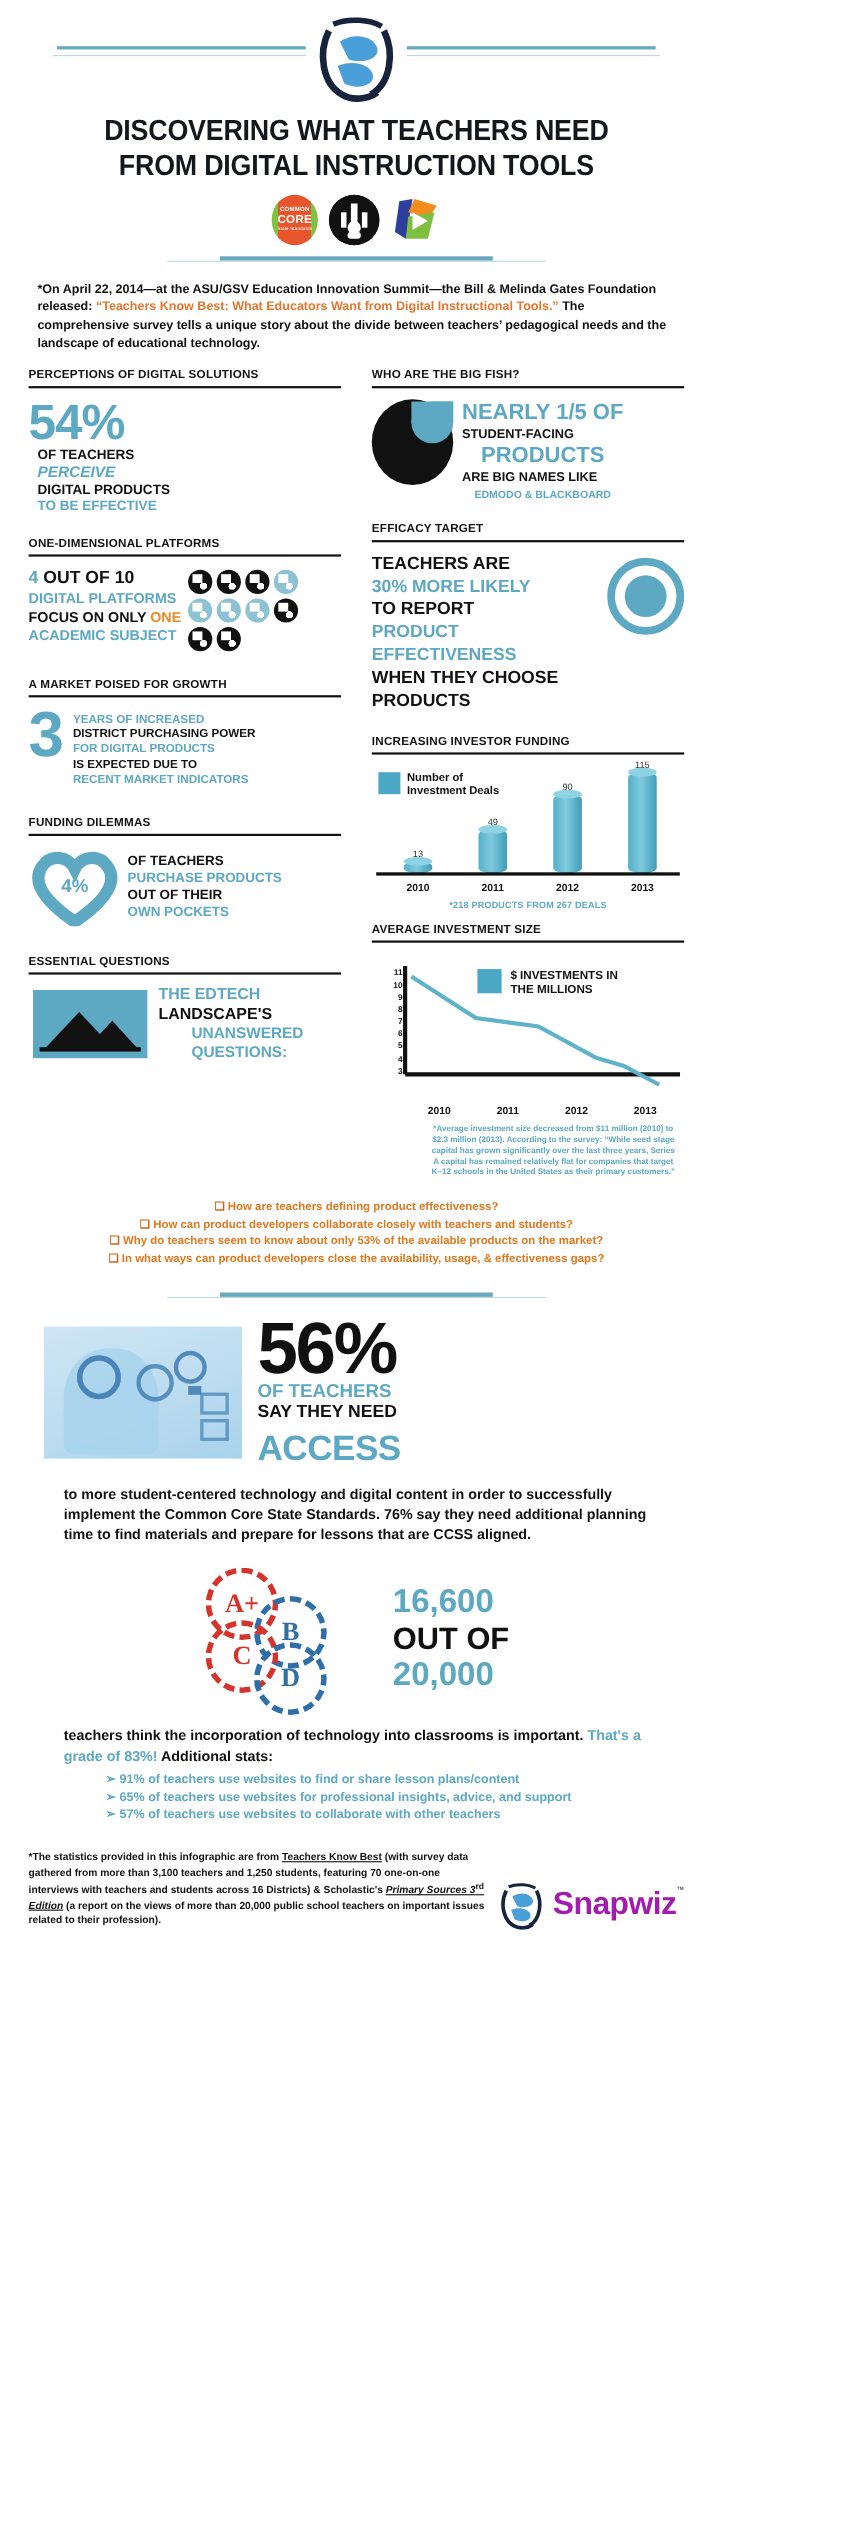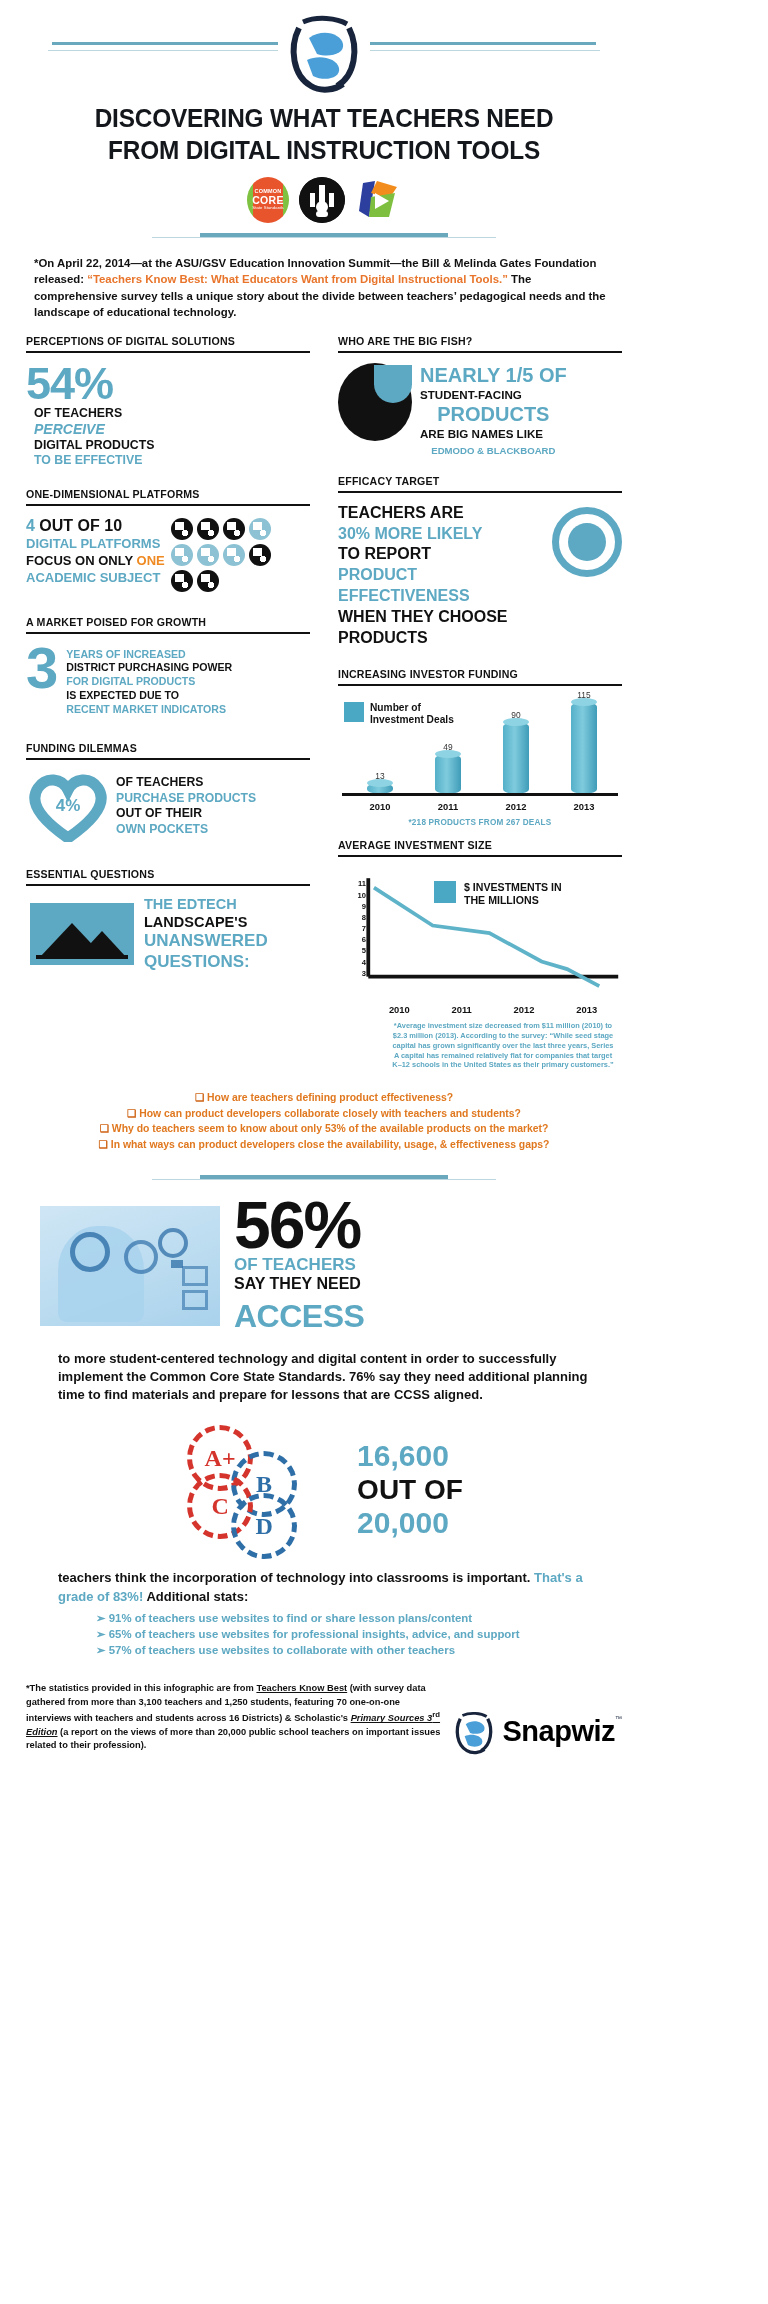--- a/index.html
+++ b/index.html
@@ -166,21 +166,21 @@
   .line-note { font-size: 7.4px; font-weight: bold; color: #5da8c2; line-height: 1.32; padding: 4px 6px 0 52px; text-align: center; }
 
   
   .eq-wrap { display: flex; align-items: center; padding: 0 4px; }
   .eq-img { width: 104px; height: 62px; background: #5da8c2; position: relative; flex: 0 0 104px; overflow: hidden; }
   .eq-img .mtn { position: absolute; left: 10px; bottom: 8px; width: 0; height: 0; border-left: 32px solid transparent; border-right: 32px solid transparent; border-bottom: 34px solid #111; }
   .eq-img .mtn2 { position: absolute; left: 48px; bottom: 8px; width: 0; height: 0; border-left: 24px solid transparent; border-right: 24px solid transparent; border-bottom: 26px solid #111; }
   .eq-img .base { position: absolute; left: 6px; right: 6px; bottom: 6px; height: 4px; background: #111; }
   .eq-txt { margin-left: 10px; font-size: 14.5px; font-weight: bold; line-height: 1.2; color: #5da8c2; }
   .eq-txt .d { color: #111; }
-  .eq-txt .s { font-size: 17px; }
+  .eq-txt .s { font-size: 14px; margin-left: 30px; }
 
   .questions { padding: 10px 28px 0 28px; text-align: center; }
   .q { font-size: 10.4px; font-weight: bold; color: #e0781f; line-height: 1.5; }
   .q .box { color: #cf6516; }
 
   
   .sep2 { position: relative; height: 18px; margin-top: 16px; }
   .sep2 b { position: absolute; left: 200px; right: 200px; top: 6px; height: 4px; background: #6aa9bd; display: block; }
   .sep2 i { position: absolute; left: 152px; right: 152px; top: 10px; height: 1px; background: #bcd7e0; display: block; }
 
@@ -224,21 +224,21 @@
   .bullets { padding: 4px 58px 0 96px; }
   .bullets div { font-size: 11.4px; font-weight: bold; color: #5da8c2; line-height: 1.42; }
 
   
   .footer { display: flex; align-items: flex-end; padding: 24px 26px 14px 26px; }
   .foot-txt { font-size: 9.3px; font-weight: bold; line-height: 1.45; flex: 1; }
   .foot-txt u { text-decoration: underline; }
   .foot-txt i { font-style: italic; }
   .brand { display: flex; align-items: center; flex: 0 0 auto; padding-left: 10px; position: relative; }
   .brand .bl { width: 42px; height: 42px; flex: 0 0 42px; }
-  .brand .bn { font-size: 29px; font-weight: bold; color: #000000; margin-left: 7px; letter-spacing: -.5px; }
+  .brand .bn { font-size: 29px; font-weight: bold; color: #a21caf; margin-left: 7px; letter-spacing: -.5px; }
   .brand .tm { font-size: 7px; color: #17243b; align-self: flex-start; margin-top: 4px; }
 </style>
 </head>
 <body>
 
 <div class="page">
 
   <div class="top-rule-wrap">
     <div class="top-rule"></div>
     <div class="top-rule thin"></div>

